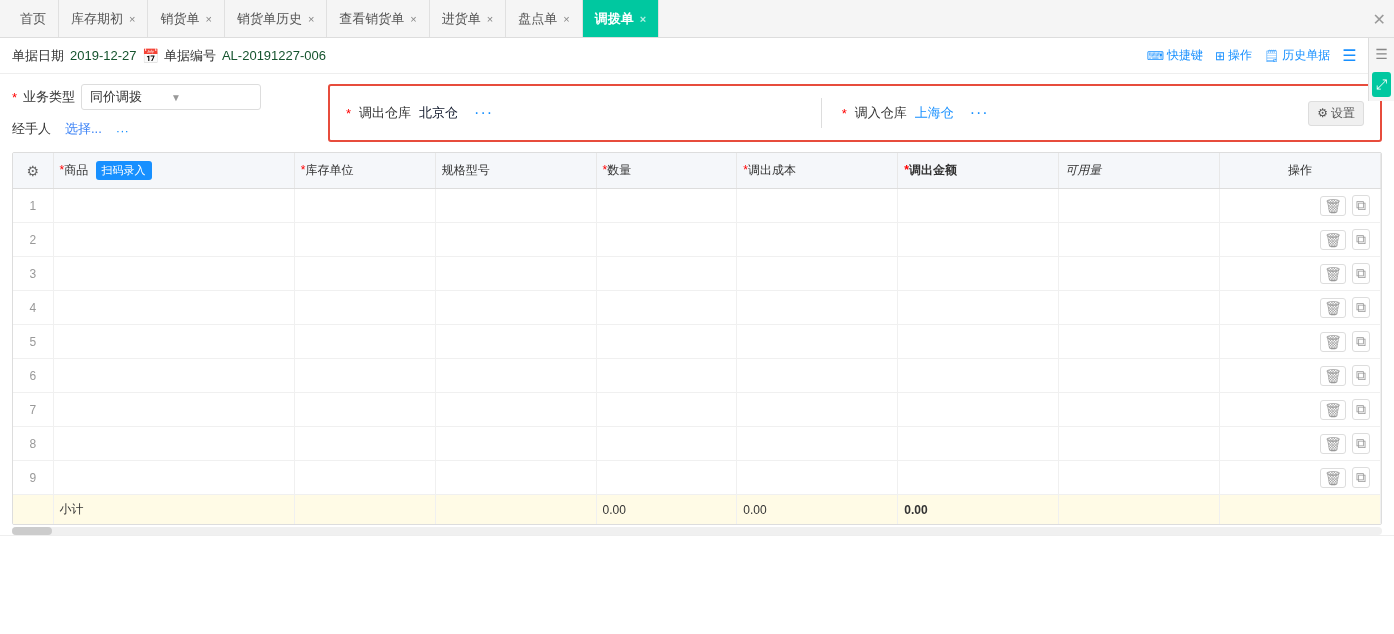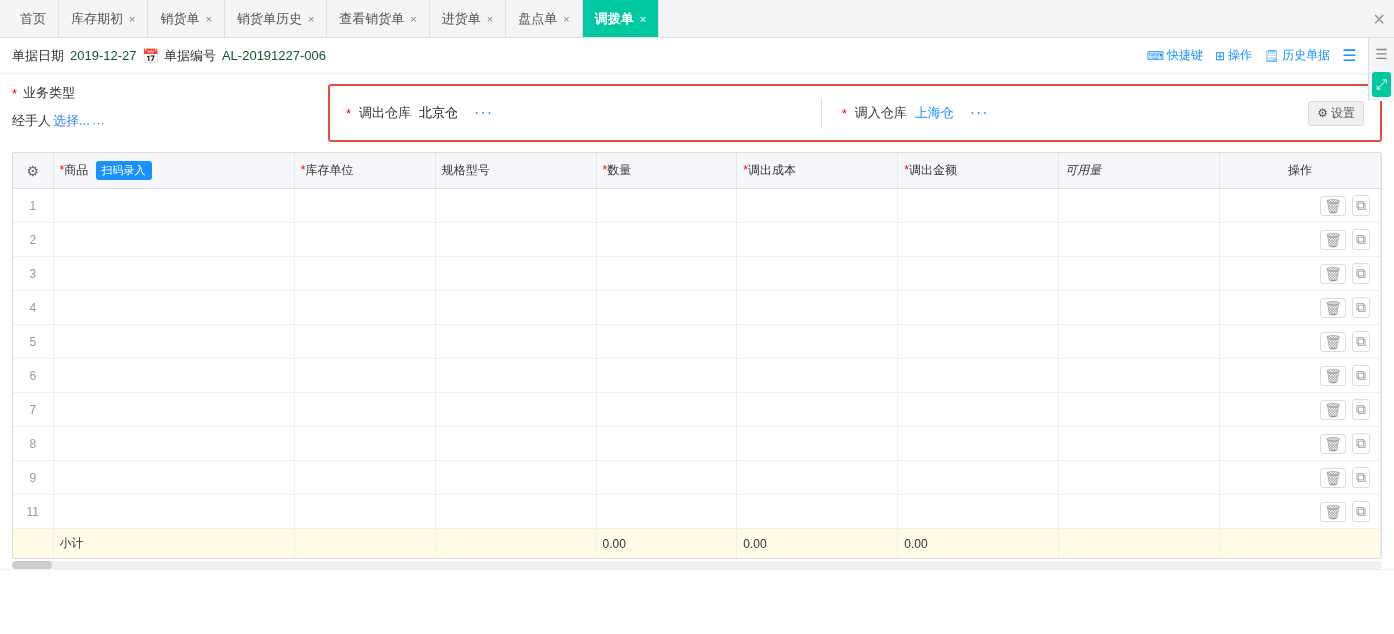--- a/index.html
+++ b/index.html
@@ -46,21 +46,21 @@
       flex: 1; border: 2px solid #e74c3c; border-radius: 3px; padding: 12px 16px; display: flex; align-items: center; gap: 0; position: relative;
     }
     .warehouse-section { display: flex; align-items: center; gap: 8px; flex: 1; }
     .warehouse-divider { width: 1px; background: #ddd; height: 30px; margin: 0 20px; }
     .more-btn { color: #1890ff; cursor: pointer; font-size: 16px; letter-spacing: 1px; }
 
     .settings-btn {
       background: #f0f0f0; border: 1px solid #ddd; padding: 3px 8px; border-radius: 3px; cursor: pointer; color: #555; font-size: 12px; display: flex; align-items: center; gap: 3px; margin-left: 12px;
     }
 
-    .person-field { display: flex; align-items: flex-end; gap: 2px; }
+    .person-field { display: flex; align-items: flex-end; gap: 14px; }
     .person-placeholder { color: #3b82f6; }
     .person-more { color: #1890ff; cursor: pointer; }
 
     
     .select-field {
       display: flex; align-items: center; border: 1px solid #ddd; border-radius: 3px; padding: 3px 8px; min-width: 180px; cursor: pointer; background: #fff;
     }
     .select-field span { flex: 1; }
     .select-arrow { color: #999; font-size: 10px; }
 
@@ -94,21 +94,21 @@
       position: fixed; right: 0; top: 38px; width: 26px; background: #f5f5f5; border-left: 1px solid #ddd; display: flex; flex-direction: column; align-items: center; padding: 4px 0; gap: 6px;
     }
     .sidebar-icon { cursor: pointer; color: #888; font-size: 14px; padding: 4px; border-radius: 3px; }
     .sidebar-icon.active { background: #00c8a0; color: #fff; }
 
     .col-product { min-width: 120px; }
     .col-unit { min-width: 70px; }
     .col-spec { min-width: 80px; }
     .col-qty { min-width: 70px; }
     .col-cost { min-width: 80px; }
-    .col-amount { min-width: 80px; }
+    .col-amount { min-width: 80px; font-weight: bold; }
     .col-avail { min-width: 80px; flex: 1; font-style: italic; }
     .col-op { min-width: 80px; text-align: center; }
     .col-num { width: 36px; }
 
     .required-star { color: #f00; }
 
     .scrollbar-area {
       margin: 0 12px; height: 8px; background: #f0f0f0; border-radius: 4px; position: relative;
     }
     .scrollbar-thumb {
@@ -184,20 +184,24 @@
     <span style="font-size:16px;">⊟</span>
   </div>
 </div>
 
 <div class="form-area">
 
   <div class="form-left">
     <div class="field-group">
       <span class="required-star">*</span>
       <span class="field-label">业务类型</span>
+      <div class="select-field">
+        <span>同价调拨</span>
+        <span class="select-arrow">▼</span>
+      </div>
     </div>
     <div class="person-field">
       <span class="field-label">经手人</span>
       <span class="person-placeholder">选择...</span>
       <span class="person-more">···</span>
     </div>
   </div>
 
   <div class="form-right">
     <div class="warehouse-section">
@@ -378,36 +382,20 @@
       <td class="col-cost"></td>
       <td class="col-amount"></td>
       <td class="col-avail"></td>
       <td class="col-op">
         <div class="op-col">
           <span class="icon-btn">🗑</span>
           <span class="icon-btn">⧉</span>
         </div>
       </td>
     </tr>
-        <tr>
-      <td class="col-num">11</td>
-      <td class="col-product"></td>
-      <td class="col-unit"></td>
-      <td class="col-spec"></td>
-      <td class="col-qty"></td>
-      <td class="col-cost"></td>
-      <td class="col-amount"></td>
-      <td class="col-avail"></td>
-      <td class="col-op">
-        <div class="op-col">
-          <span class="icon-btn">🗑</span>
-          <span class="icon-btn">⧉</span>
-        </div>
-      </td>
-    </tr>
       </tbody>
     <tfoot>
       <tr>
         <td></td>
         <td class="col-product">小计</td>
         <td class="col-unit"></td>
         <td class="col-spec"></td>
         <td class="col-qty">0.00</td>
         <td class="col-cost">0.00</td>
         <td class="col-amount">0.00</td>

